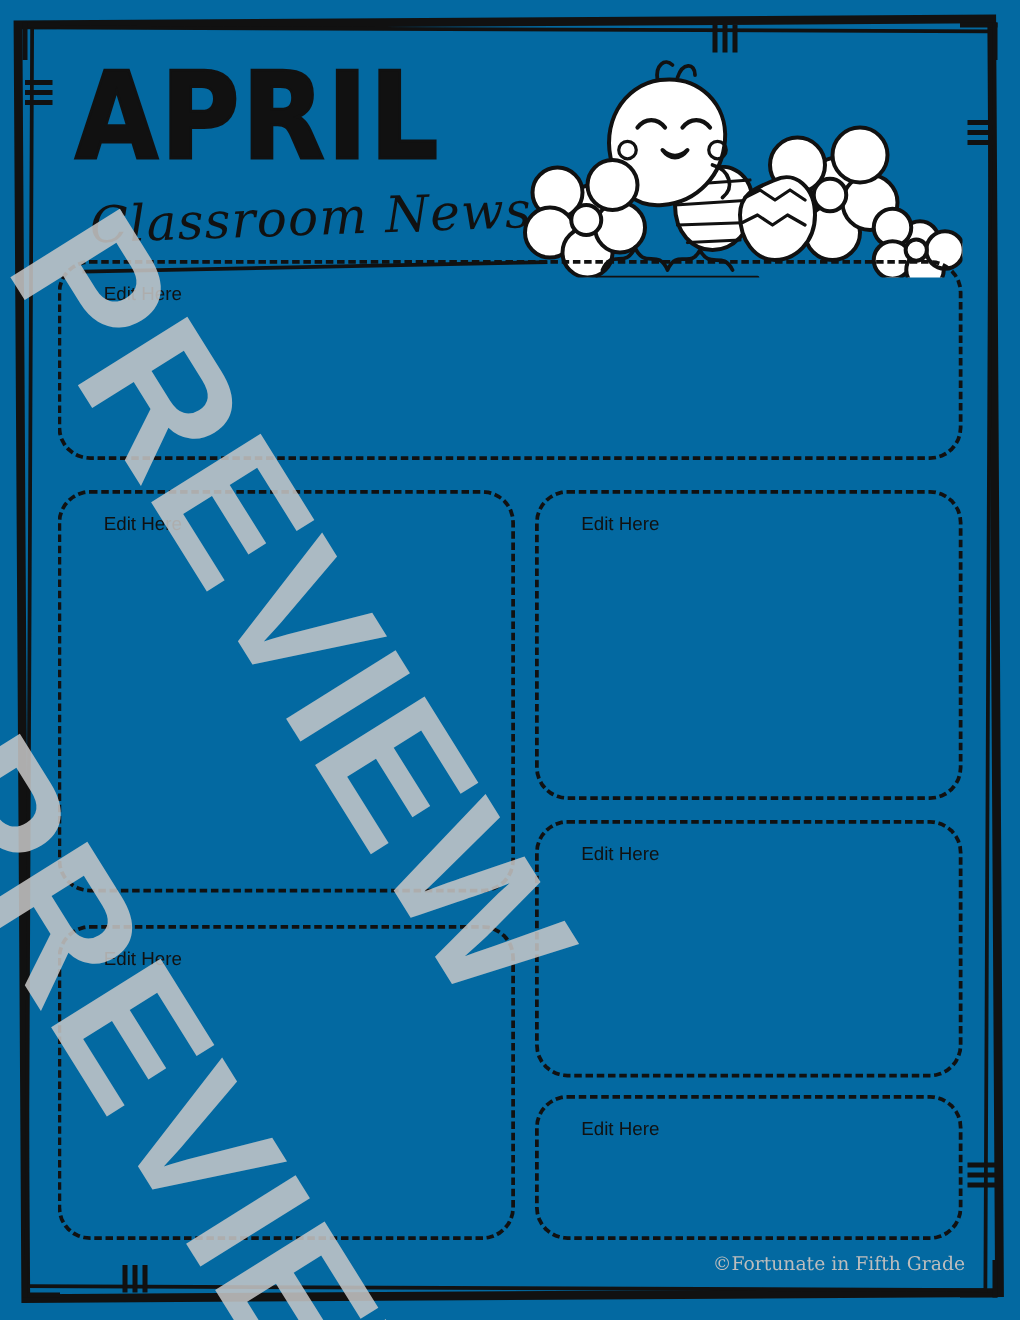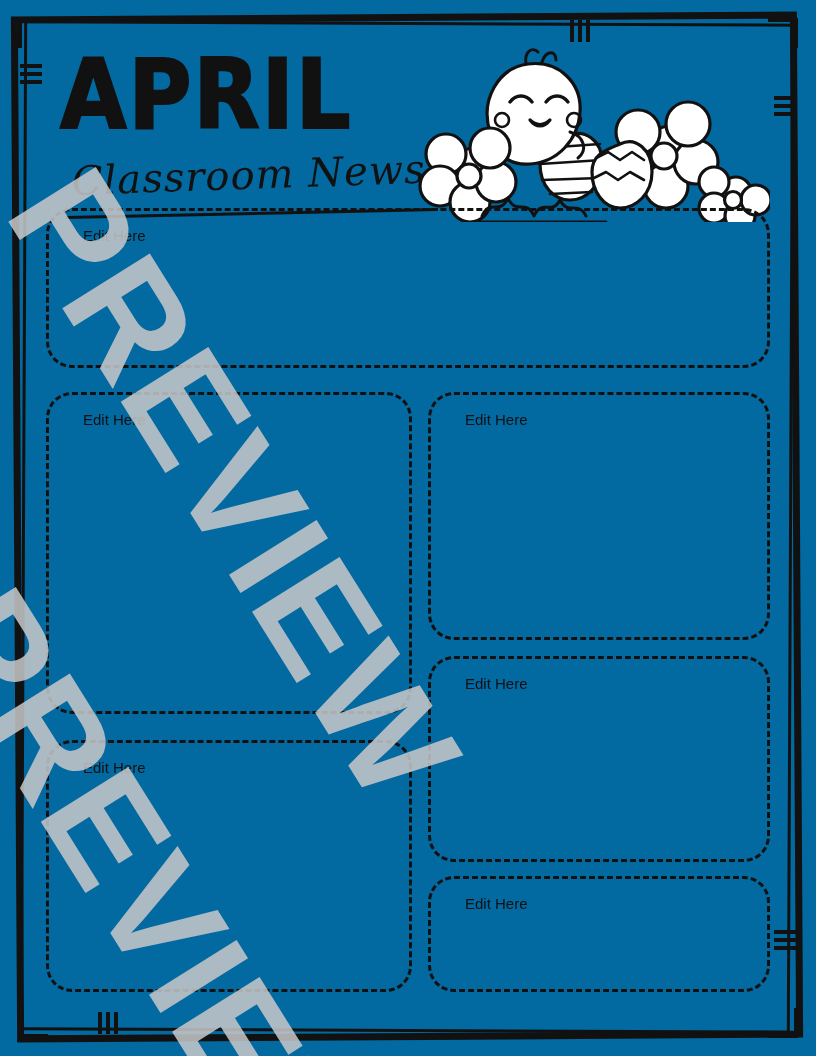--- a/index.html
+++ b/index.html
@@ -292,19 +292,20 @@
   </div>
 
   <div class="edit-box" style="left:46px;  top:740px; width:366px; height:252px;">
     <span class="label">Edit Here</span>
   </div>
 
   <div class="edit-box" style="left:428px; top:876px; width:342px; height:116px;">
     <span class="label">Edit Here</span>
   </div>
 
+  <div class="credit">©Fortunate in Fifth Grade</div>
 
   <div class="watermark">
     <div class="wm-text wm1">PREVIEW</div>
     <div class="wm-text wm2">PREVIEW</div>
   </div>
 
 </div>
 
 </body></html>

